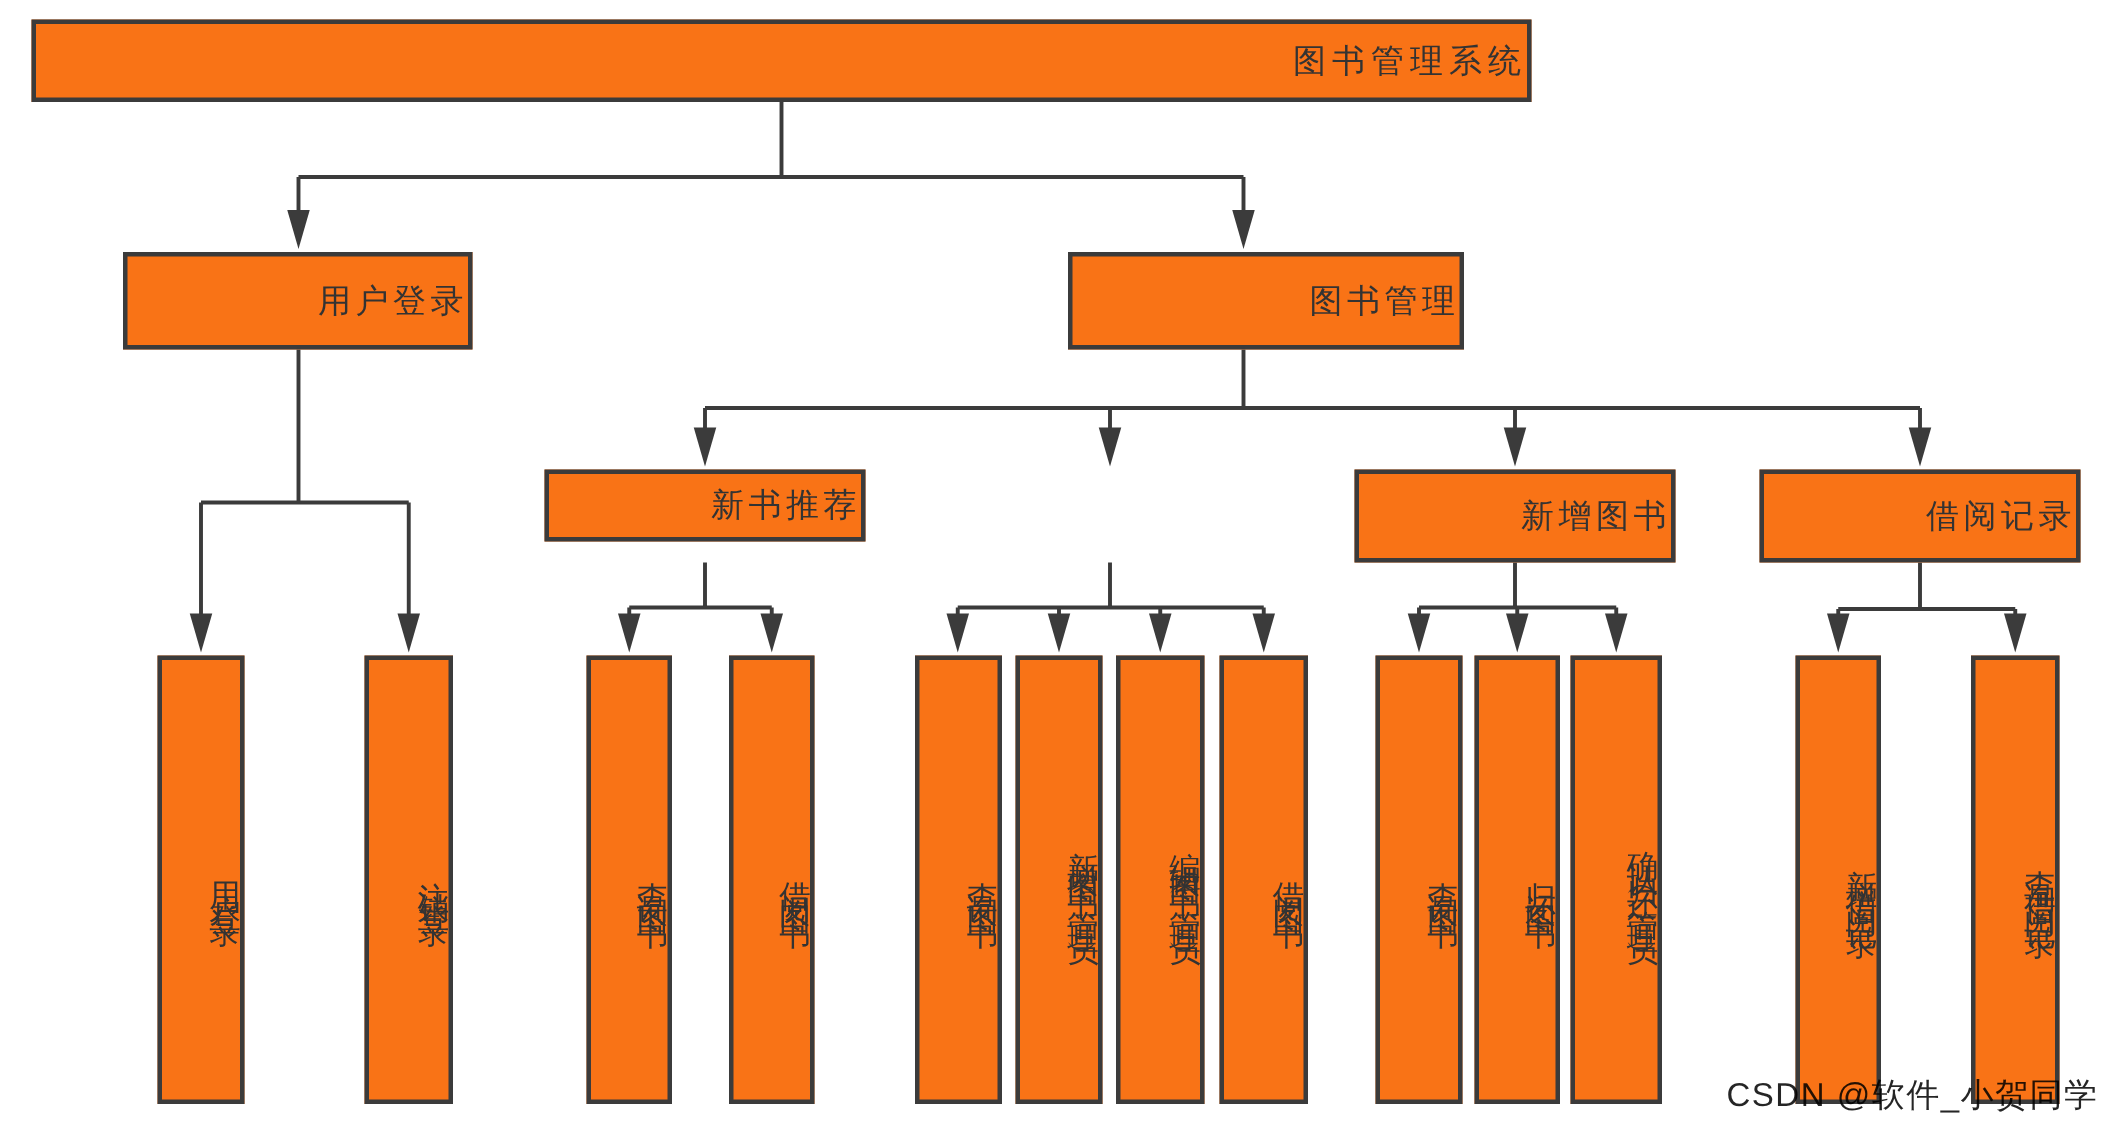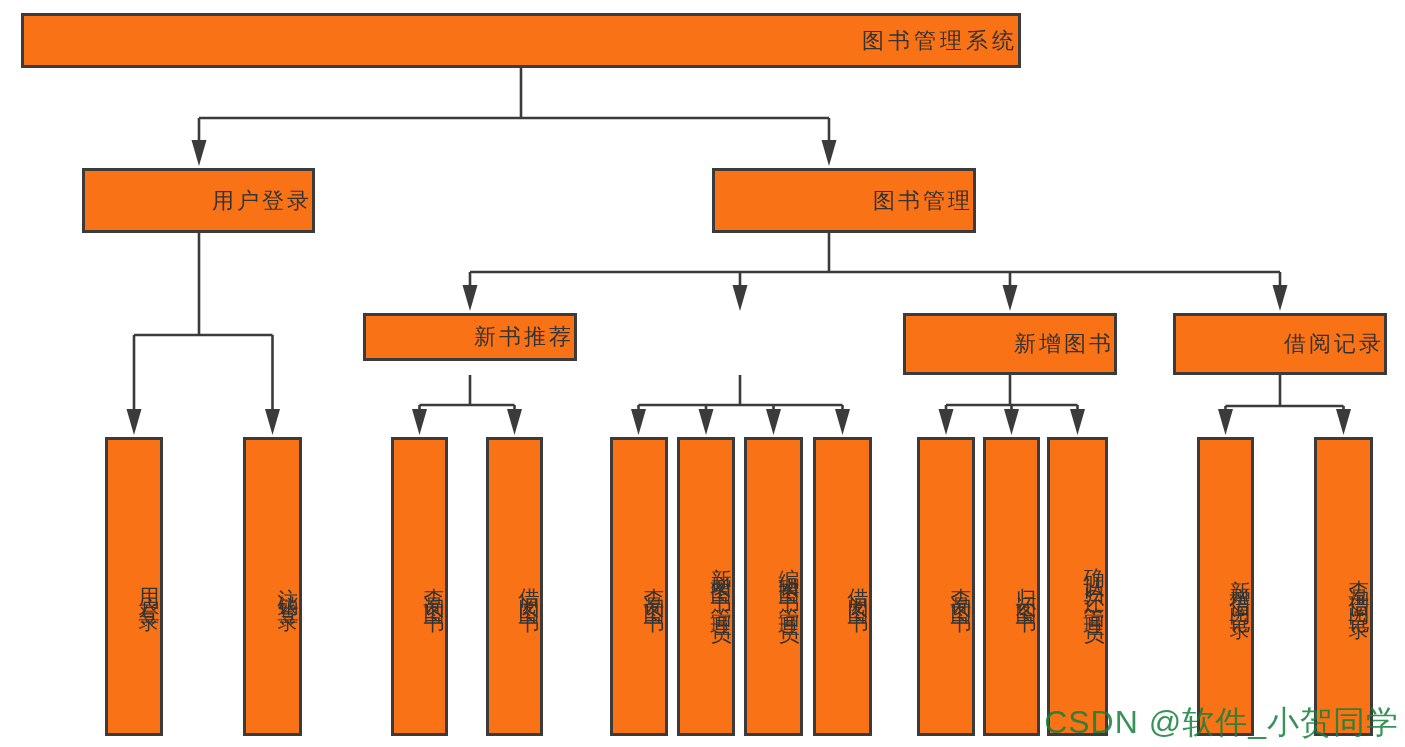--- a/index.html
+++ b/index.html
@@ -39,22 +39,22 @@
     text-orientation: mixed;
     font-size: 21px;
     letter-spacing: 8px;
     line-height: 1;
     white-space: nowrap;
   }
   .watermark {
     position: absolute;
     right: 6px;
     bottom: 2px;
-    font-size: 32px;
-    color: #15803d;
+    font-size: 22px;
+    color: #000000;
     opacity: 0.85;
     z-index: 3;
     white-space: nowrap;
     letter-spacing: 1px;
   }
 </style>
 </head>
 <body>
 
 <div id="canvas">

